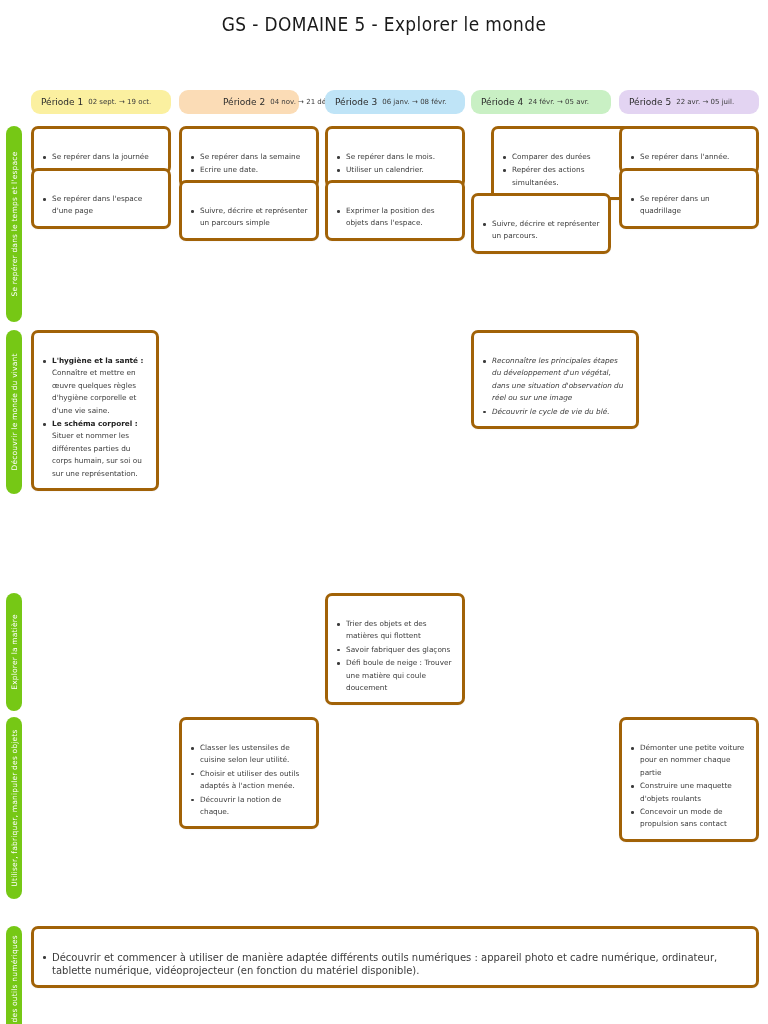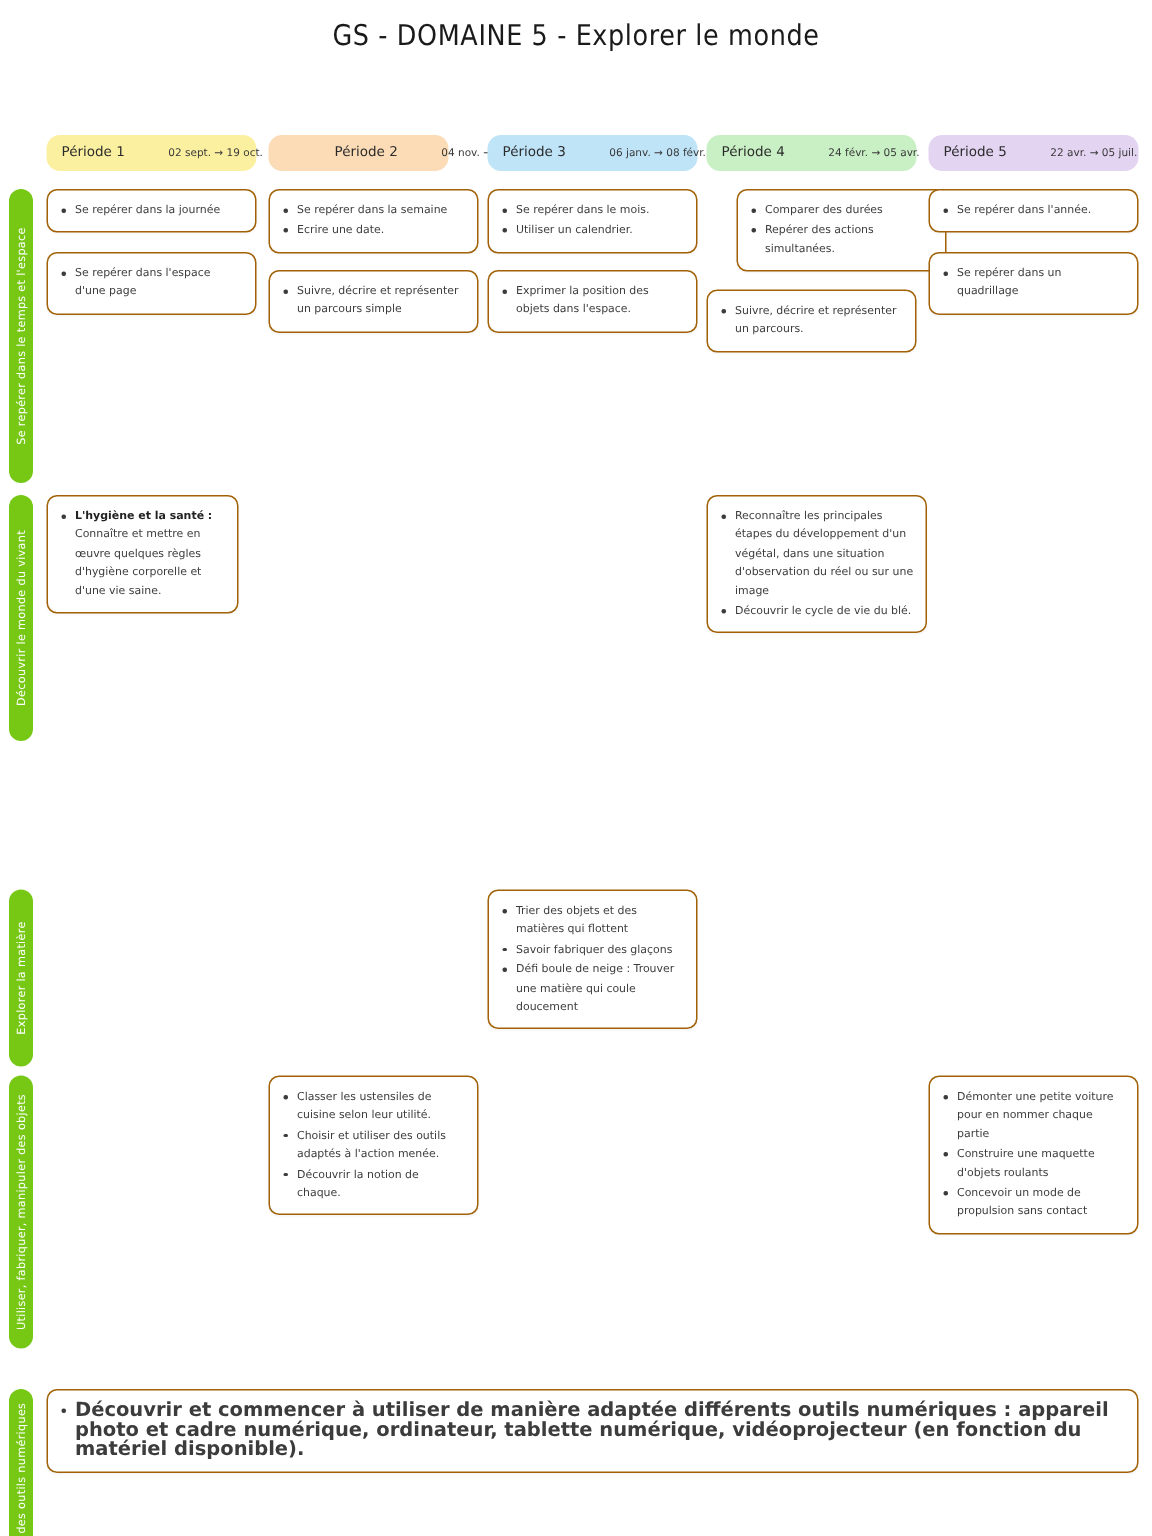--- a/index.html
+++ b/index.html
@@ -63,29 +63,28 @@
   }
   .col-head .pname {
     font-size: 9px;
     margin-right: 5px;
     white-space: nowrap;
   }
   .col-head .pdate {
     font-size: 7px;
     color: #3a3a3a;
     white-space: nowrap;
-    margin-left: 24px;
   }
 
   .card {
     position: absolute;
     background: #ffffff;
-    border: 1px solid #a16207;
+    border: 3px solid #a16207;
     border-radius: 7px;
-    padding: 7px 8px 7px 7px;
+    padding: 22px 8px 7px 7px;
     box-shadow: 0 1px 1px rgba(90,100,130,0.05);
   }
   .card ul {
     margin: 0;
     padding: 0;
     list-style: none;
   }
   .card li {
     position: relative;
     padding-left: 11px;
@@ -99,21 +98,21 @@
     content: "";
     position: absolute;
     left: 2px;
     top: 5px;
     width: 2.6px;
     height: 2.6px;
     border-radius: 50%;
     background: #3c3c3c;
   }
   .card li b { font-weight: 700; color: #222; }
-  .wide li { font-size: 13px; line-height: 13px; font-weight: bold; }
+  .wide li { font-size: 10px; line-height: 13px; }
 </style>
 </head>
 <body>
 
 <div class="page-title">GS - DOMAINE 5 - Explorer le monde</div>
 
 <div class="grid">
 
   <div class="col-head" style="left:31px; top:52px; width:140px; background:#fbf0a0;">
     <span class="pname">Période 1</span>
@@ -208,24 +207,27 @@
     <ul>
         <li>Se repérer dans un quadrillage</li>
       </ul>
   </div>
 
   <div class="card" style="left:31px; top:292px; width:128px;">
     <ul>
       <li>
         <b>L'hygiène et la santé :</b><span> Connaître et mettre en œuvre quelques règles d'hygiène corporelle et d'une vie saine.</span>
       </li>
-    </ul>
-  </div>
-
-  <div class="card" style="left:471px; top:292px; width:147px;">
+      <li>
+        <b>Le schéma corporel :</b><span> Situer et nommer les différentes parties du corps humain, sur soi ou sur une représentation.</span>
+      </li>
+    </ul>
+  </div>
+
+  <div class="card" style="left:471px; top:292px; width:168px;font-style:italic;">
     <ul>
       <li>Reconnaître les principales étapes du développement d'un végétal, dans une situation d'observation du réel ou sur une image</li>
       <li>Découvrir le cycle de vie du blé.</li>
     </ul>
   </div>
 
   <div class="card" style="left:325px; top:555px; width:140px;">
     <ul>
       <li>Trier des objets et des matières qui flottent</li>
       <li>Savoir fabriquer des glaçons</li>

